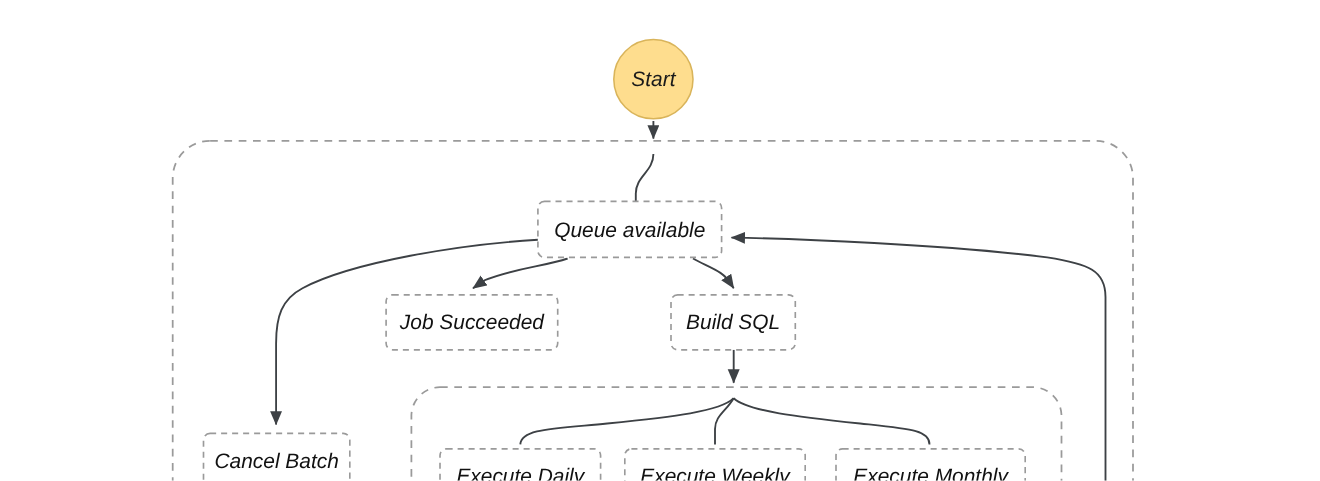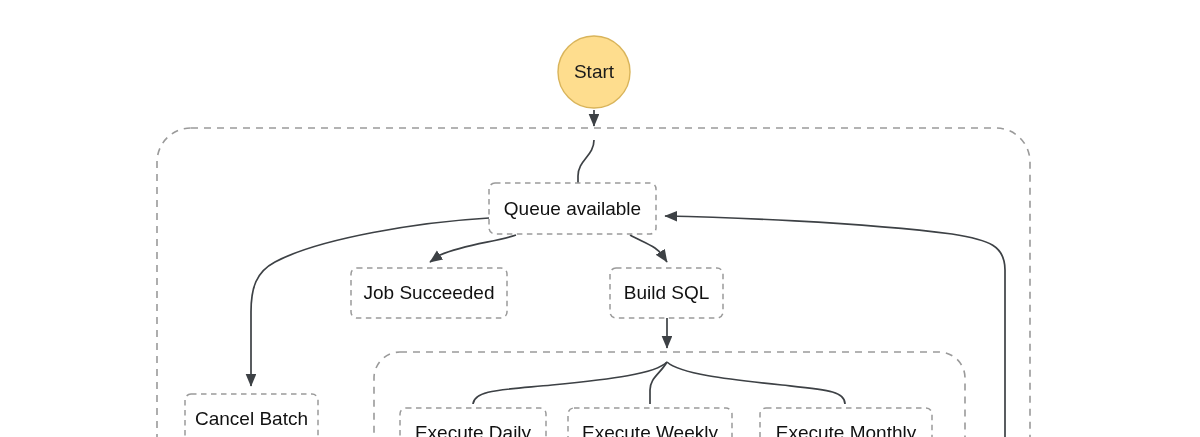--- a/index.html
+++ b/index.html
@@ -11,20 +11,21 @@
     width: 1200px;
     height: 437px;
     overflow: hidden;
     font-family: "Liberation Sans", sans-serif;
   }
   #diagram-root {
     position: relative;
     width: 1200px;
     height: 437px;
     background: #ffffff;
+    font-style: italic;
   }
   svg.diagram-canvas {
     position: absolute;
     top: 0;
     left: 0;
     width: 1200px;
     height: 437px;
     display: block;
   }
   .node-label {

